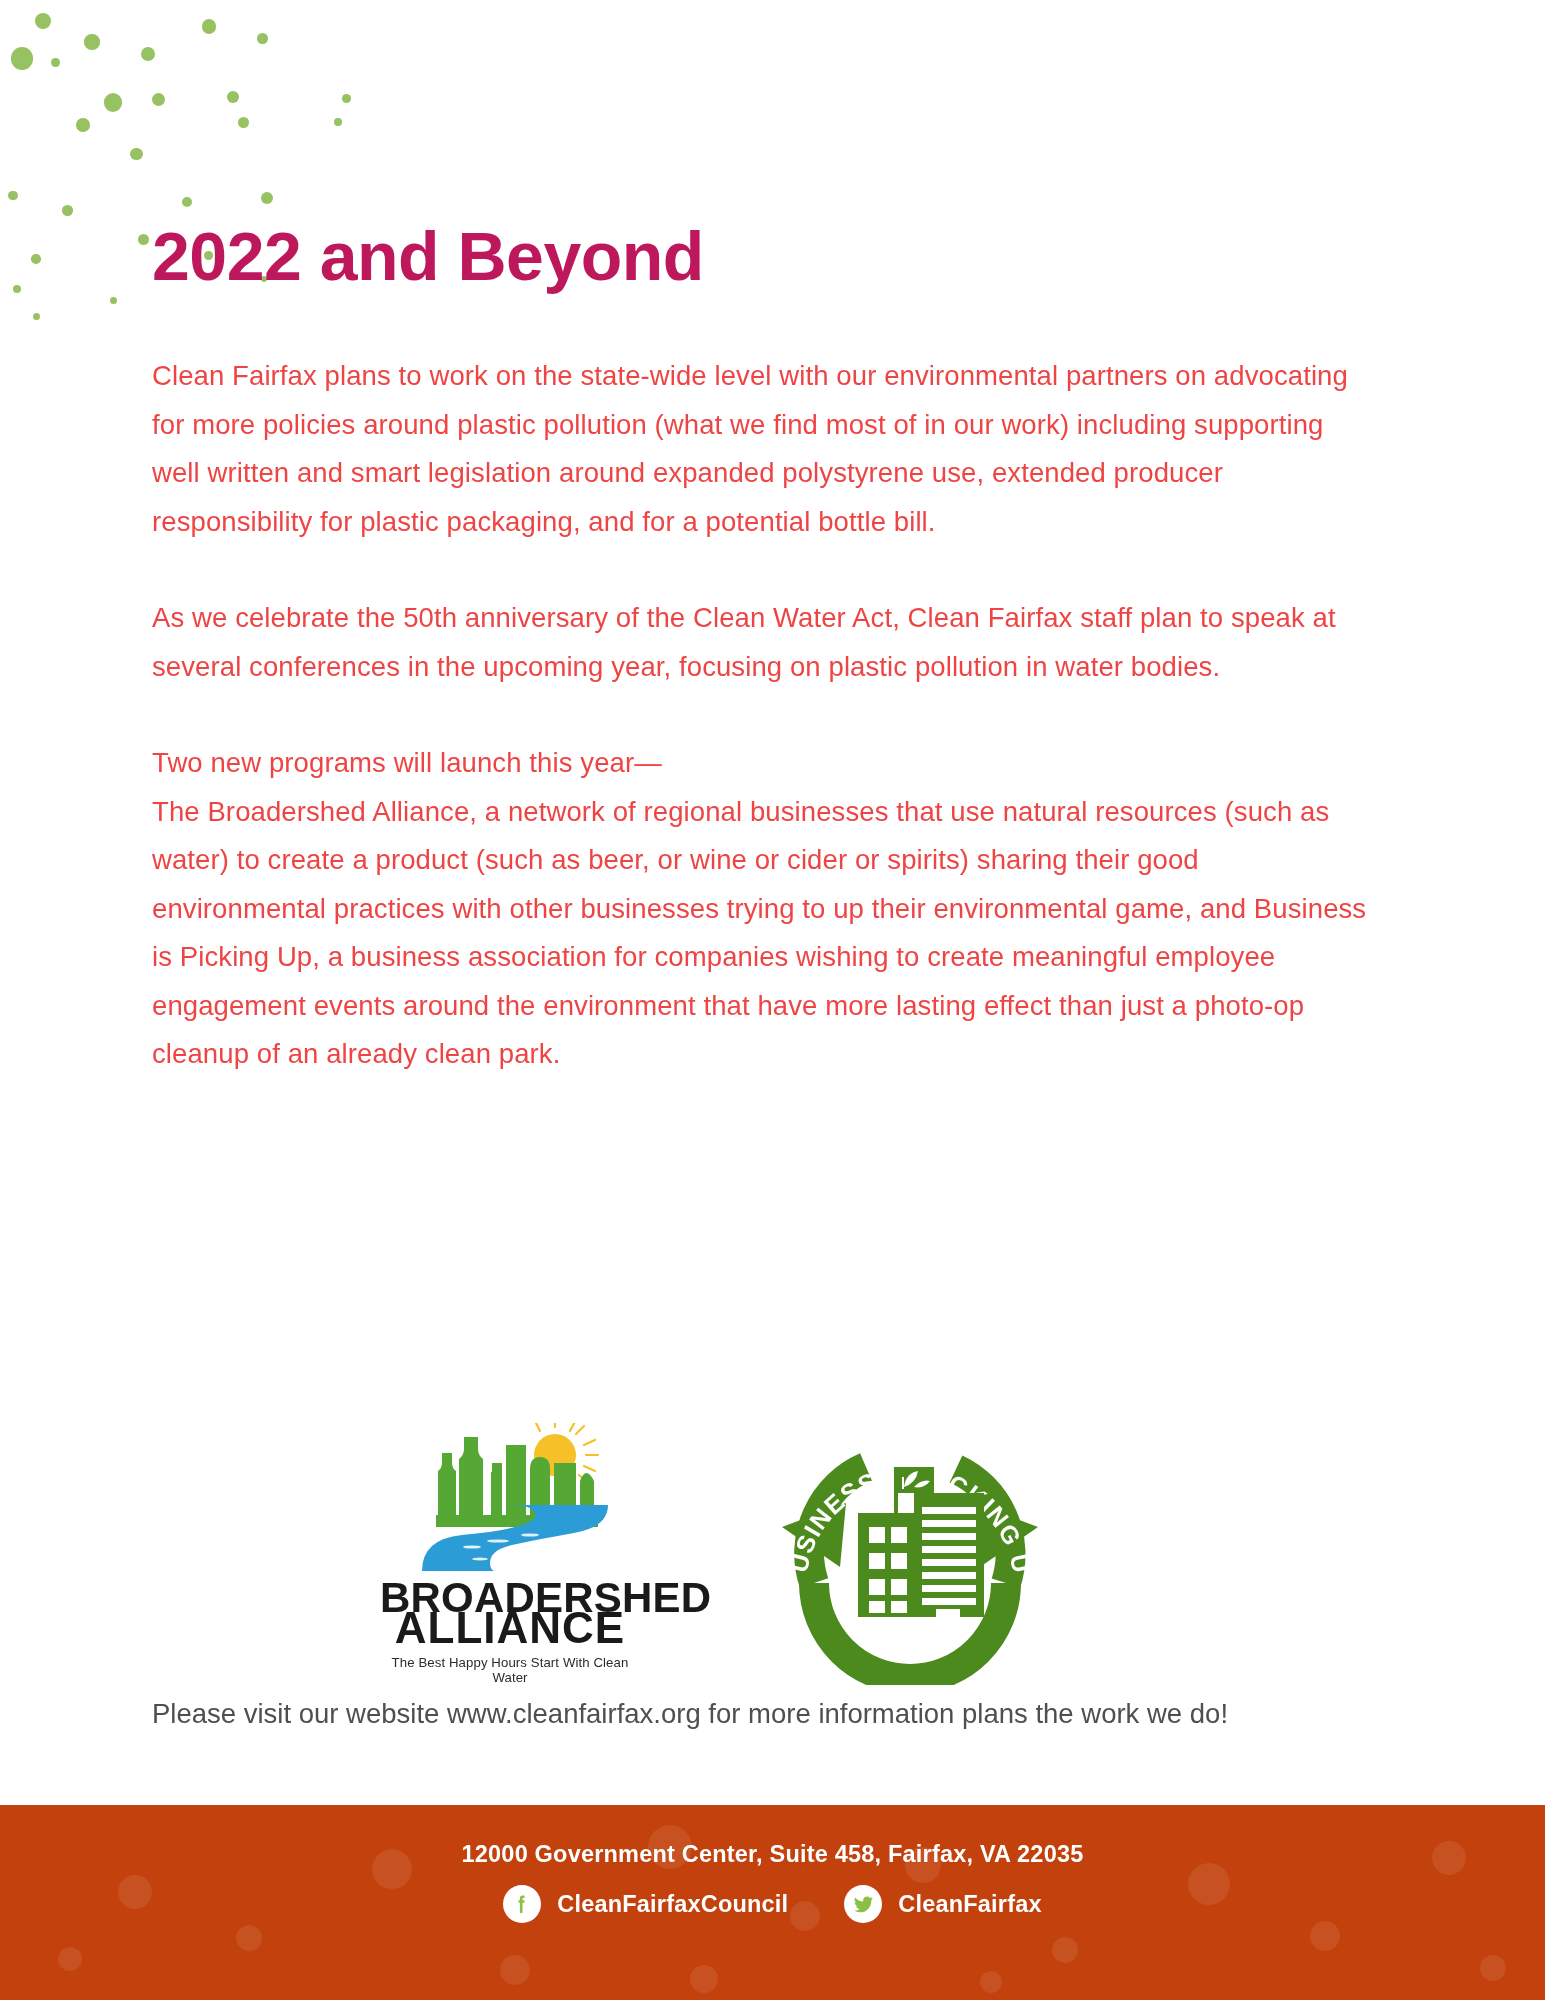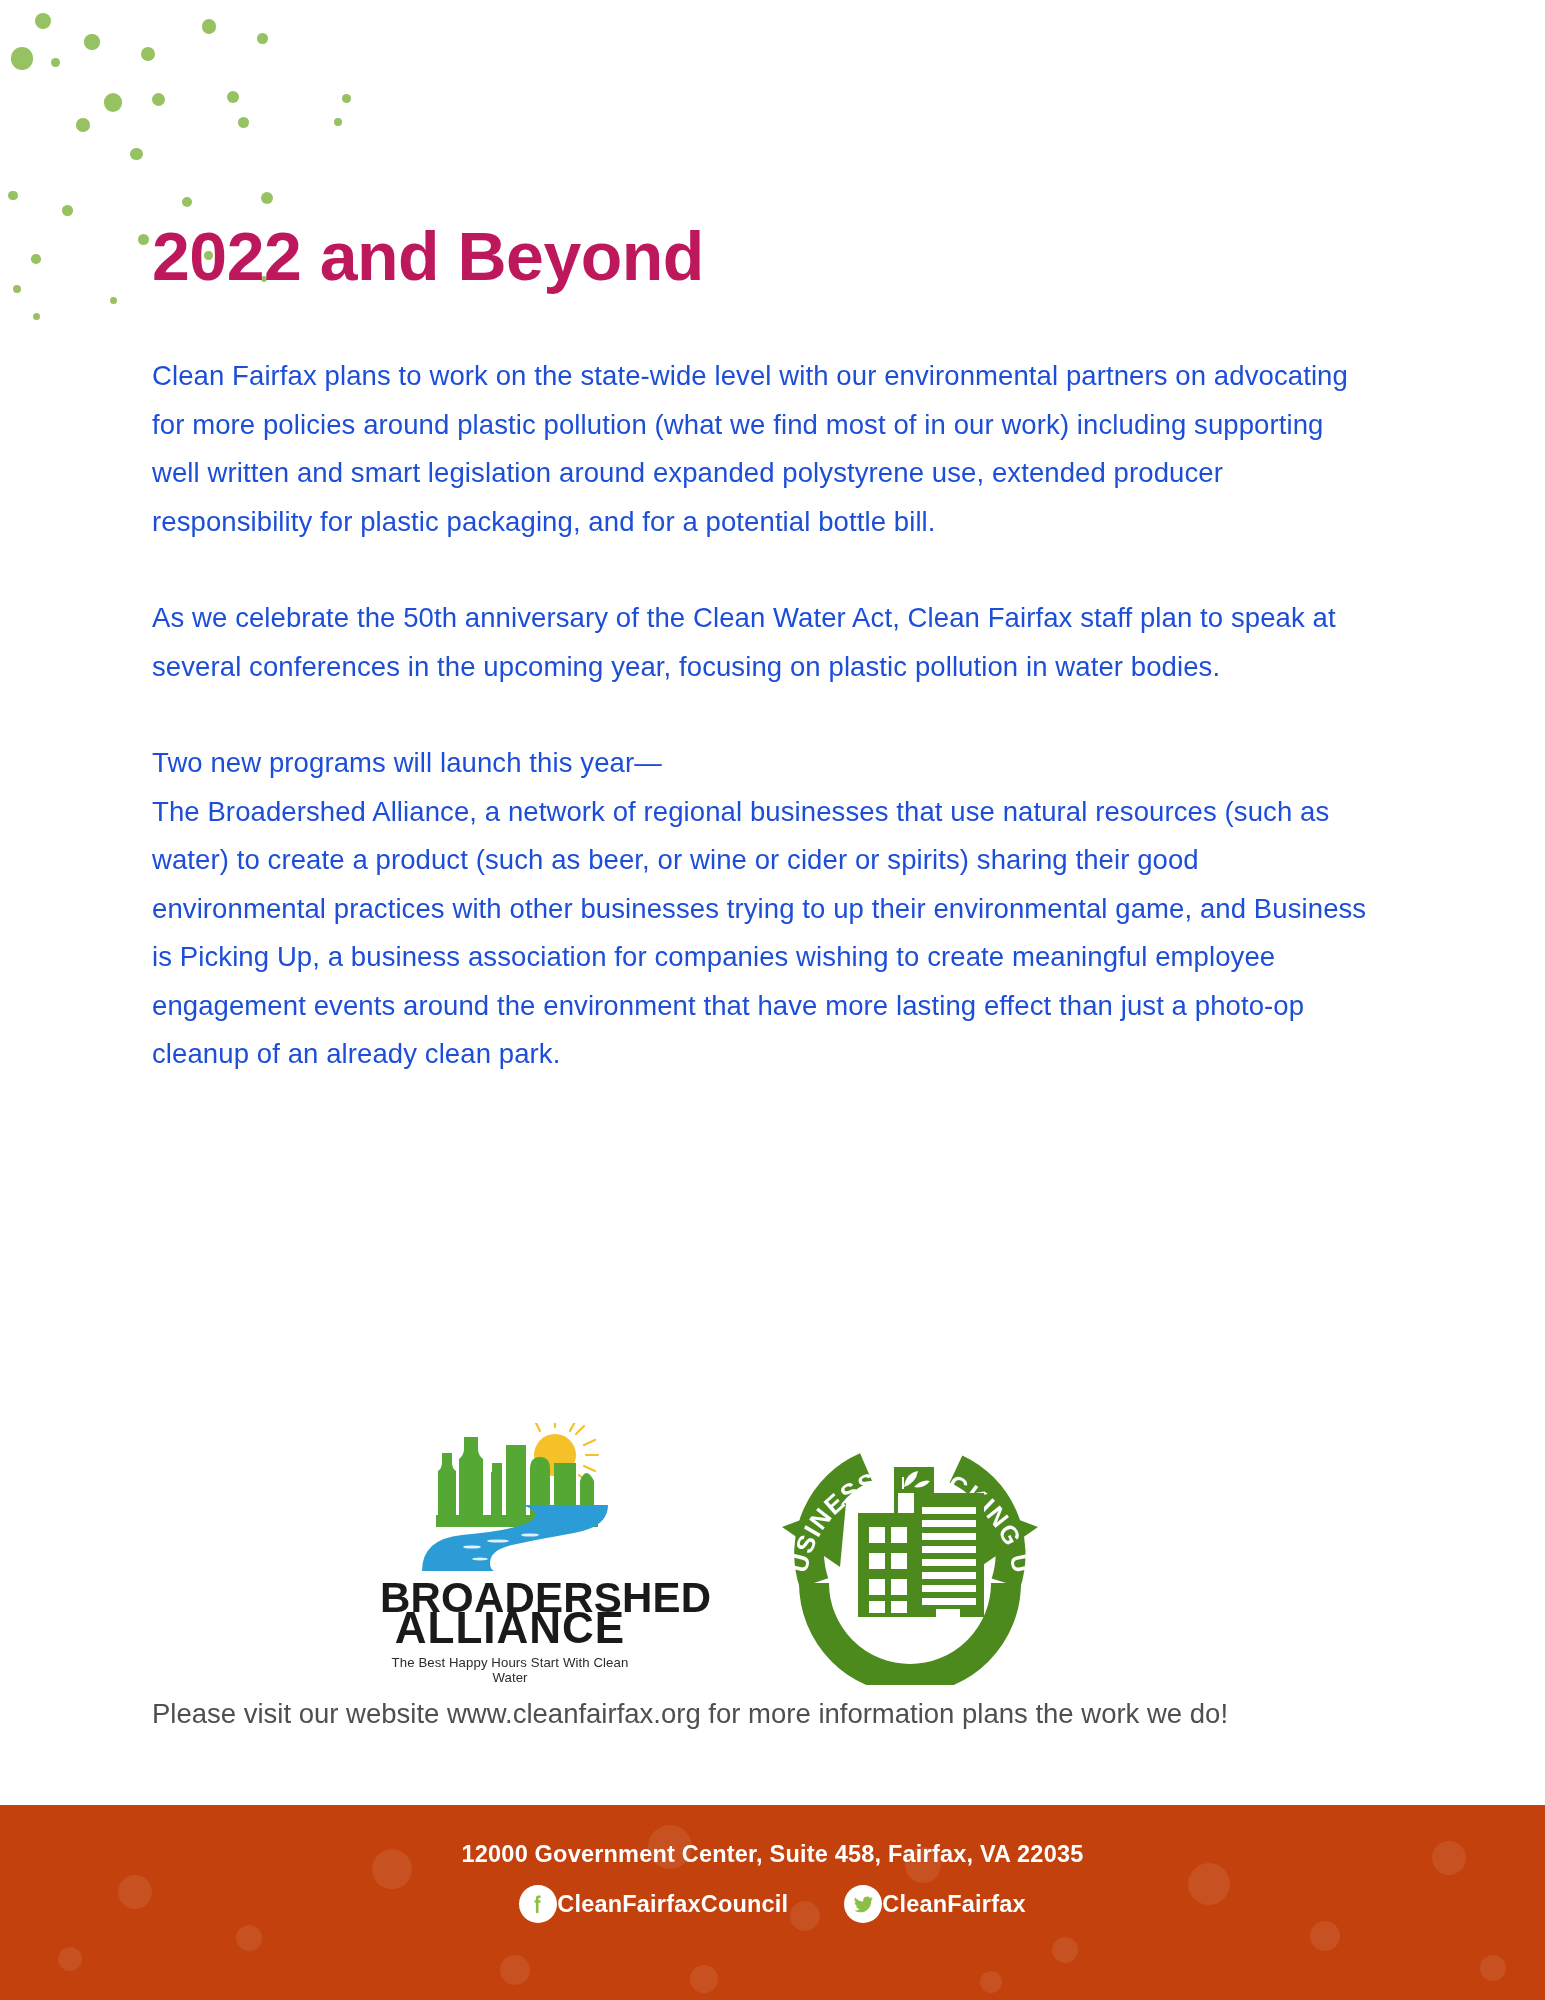--- a/index.html
+++ b/index.html
@@ -54,21 +54,21 @@
   .body-block {
     position: absolute;
     left: 152px;
     top: 352px;
     width: 1215px;
   }
 
   .para {
     font-size: 27.5px;
     line-height: 48.5px;
-    color: #1d4ed8;
+    color: #ef4444;
     margin: 0 0 48px 0;
     font-weight: 400;
     letter-spacing: 0.1px;
   }
   .para.tight { margin-bottom: 0; }
 
   
   .logo-row {
     position: absolute;
     left: 380px;
@@ -163,21 +163,21 @@
   .social-row {
     margin-top: 12px;
     display: flex;
     justify-content: center;
     align-items: center;
     gap: 56px;
   }
   .social-item {
     display: flex;
     align-items: center;
-    gap: 0;
+    gap: 16px;
   }
   .social-badge {
     width: 38px; height: 38px;
     border-radius: 50%;
     background: #ffffff;
     display: flex;
     align-items: center;
     justify-content: center;
     flex: 0 0 auto;
   }

